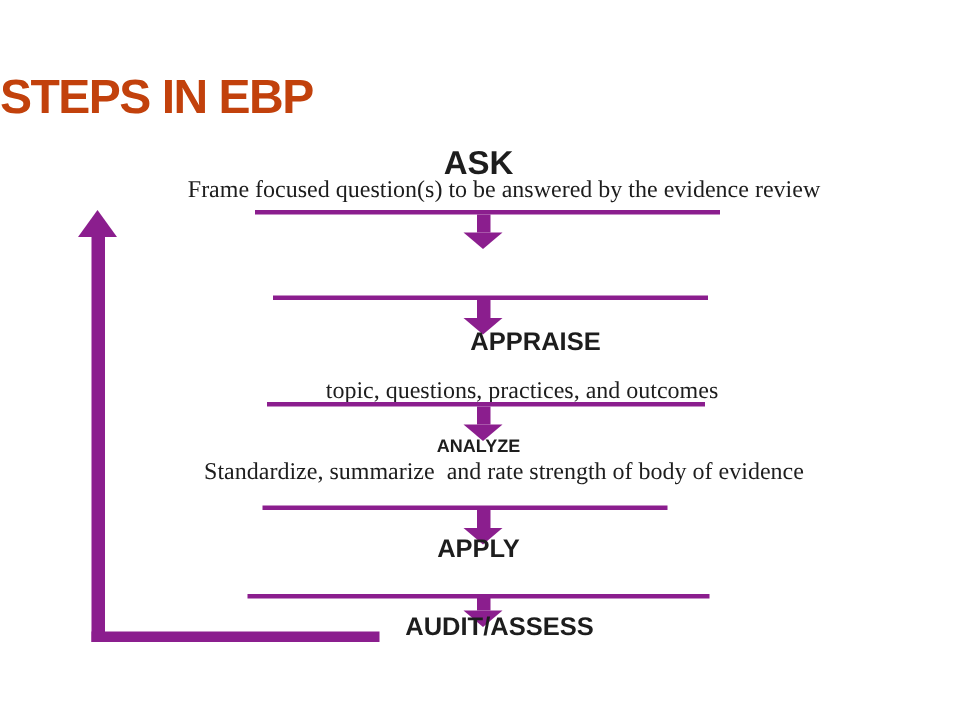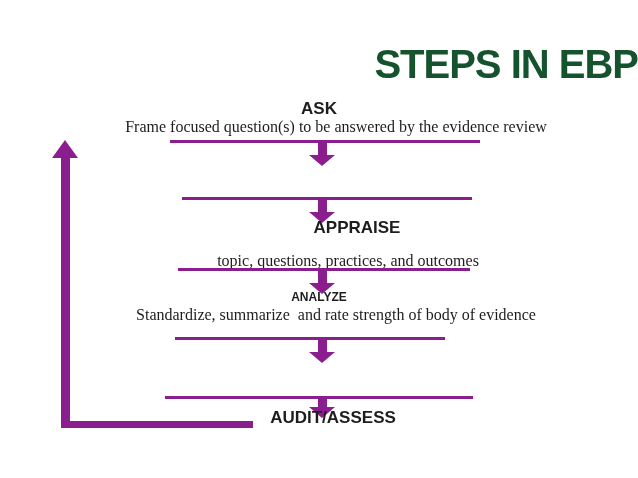--- a/index.html
+++ b/index.html
@@ -1,41 +1,41 @@
 <!DOCTYPE html>
 <html><head>
 <meta charset="utf-8">
 <style>
   html,body{margin:0;padding:0;background:#fff;}
   .slide{
     position:relative;width:638px;height:478px;background:#ffffff;overflow:hidden;
     font-family:"Liberation Sans",sans-serif;color:#1d1d1d;
   }
   .title{
-    position:absolute;top:44px;left:0;width:100%;text-align:right;
-    font-size:40px;font-weight:bold;letter-spacing:-1px;line-height:40px;color:#14532d;
+    position:absolute;top:44px;left:0;width:100%;text-align:left;
+    font-size:32px;font-weight:bold;letter-spacing:-1px;line-height:40px;color:#c2410c;
   }
   .h{
     position:absolute;left:0;width:100%;text-align:center;
     font-weight:bold;font-size:16px;line-height:16px;white-space:pre-wrap;
   }
   .d{
     position:absolute;left:17px;width:100%;text-align:center;
     font-size:16px;line-height:15px;white-space:pre-wrap;font-family:Liberation Serif, serif;
   }
   .u{position:absolute;height:3px;background:#8b1e8e;}
   .darrow{position:absolute;left:309px;width:26px;display:flex;flex-direction:column;align-items:center;}
   .darrow .sh{display:block;width:9px;height:12px;background:#8b1e8e;}
   .darrow .hd{display:block;width:0;height:0;border-left:13px solid transparent;border-right:13px solid transparent;border-top:11px solid #8b1e8e;}
   .fb-head{position:absolute;left:52px;top:140px;width:0;height:0;
     border-left:13px solid transparent;border-right:13px solid transparent;border-bottom:18px solid #8b1e8e;}
   .fb-shaft{position:absolute;left:61px;top:156px;width:9px;height:272px;background:#8b1e8e;}
   .fb-horiz{position:absolute;left:61px;top:421px;width:192px;height:7px;background:#8b1e8e;}
 
-  #h-ask{top:101px;font-size:17px;}
+  #h-ask{top:101px;font-size:22px;}
   #d-ask{top:119px;}
   #u-ask{left:170px;top:140px;width:310px;}
   #a1{top:143px;}
 
   #h-acquire{top:164px;font-size:15px;}
   #d-acquire{top:182px;font-size:13.5px;line-height:14px;}
   #u-acquire{left:182px;top:197px;width:290px;}
   #a2{top:200px;}
 
   #h-appraise{top:220px;font-size:17px;margin-left:38px;}
@@ -94,20 +94,21 @@
     </div>
 
   <div class="h" id="h-analyze">ANALYZE</div>
   <div class="d" id="d-analyze1">Standardize, summarize  and rate strength of body of evidence</div>
   <div class="u" id="u-analyze"></div>
   <div class="darrow" id="a4">
       <i class="sh"></i>
       <i class="hd"></i>
     </div>
 
+  <div class="h" id="h-apply">APPLY</div>
   <div class="u" id="u-apply"></div>
   <div class="darrow" id="a5">
       <i class="sh"></i>
       <i class="hd"></i>
     </div>
 
   <div class="h" id="h-audit">AUDIT/ASSESS</div>
 
 </div>
 

